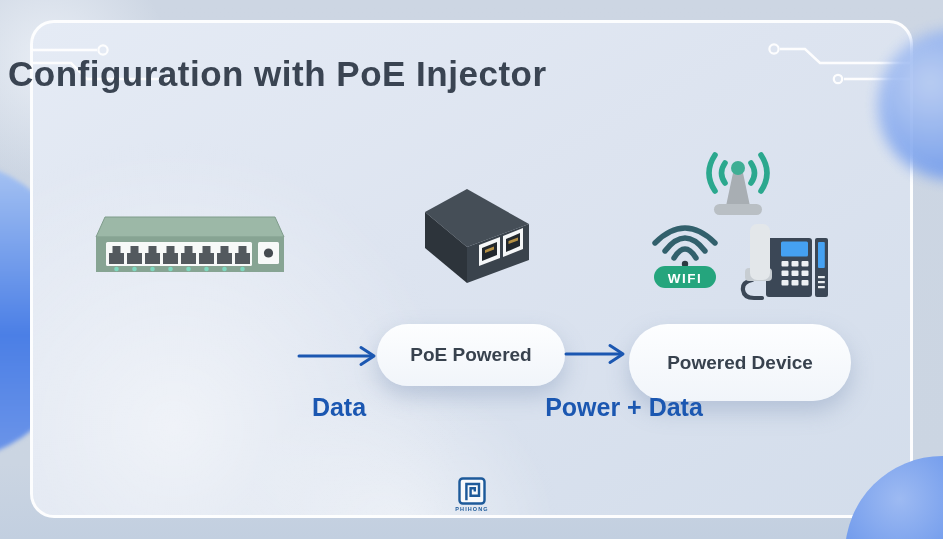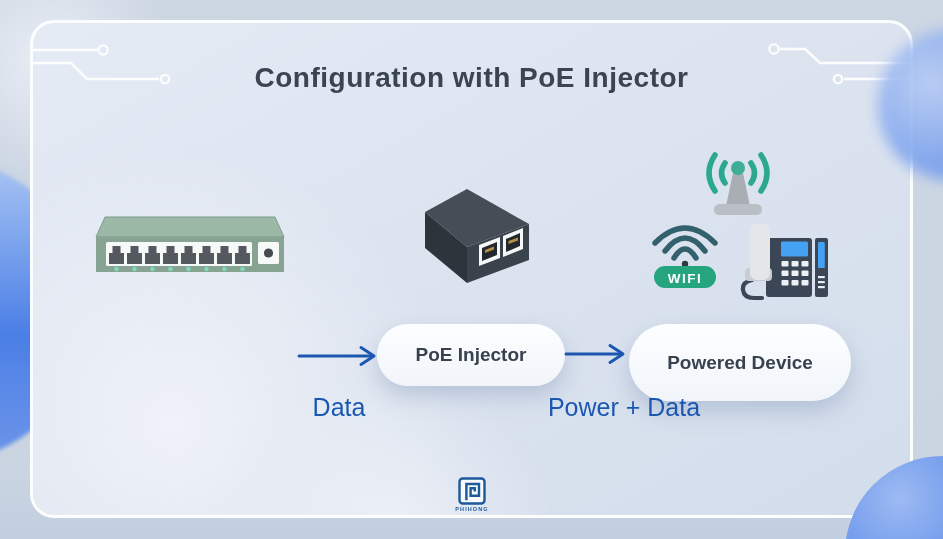--- a/index.html
+++ b/index.html
@@ -36,38 +36,38 @@
   }
   .card::after{
     content:"";position:absolute;inset:0;border-radius:20px;
     background:
       radial-gradient(circle at 16% 82%,rgba(255,255,255,.55) 0%,rgba(255,255,255,0) 34%),
       radial-gradient(circle at 42% 104%,rgba(255,255,255,.5) 0%,rgba(255,255,255,0) 22%);
     pointer-events:none;
   }
   .decor-svg,.dev-svg,.arrow-svg{position:absolute;z-index:2;}
   .title{
-    position:absolute;left:0;right:0;top:46px;z-index:2;margin:16px;
-    text-align:center;font-size:28px;font-weight:700;letter-spacing:.5px;color:#3a4452;
+    position:absolute;left:0;right:0;top:46px;z-index:2;margin:8px;
+    text-align:left;font-size:35px;font-weight:700;letter-spacing:.5px;color:#3a4452;
   }
   .pill{
     position:absolute;z-index:2;display:flex;align-items:center;justify-content:center;
     background:linear-gradient(180deg,#fdfeff 0%,#f1f5fa 100%);
     border-radius:40px;box-shadow:0 10px 22px rgba(116,138,176,.35);
   }
   .pill-label{
     font-size:19px;font-weight:700;color:#38424e;text-align:center;
     line-height:1.32;white-space:pre-line;
   }
   .pill-switch{left:80px;top:319px;width:220px;height:72px;}
   .pill-injector{left:377px;top:324px;width:188px;height:62px;}
   .pill-device{left:629px;top:324px;width:222px;height:77px;}
   .link-label{
     position:absolute;z-index:2;text-align:center;
-    font-size:25px;font-weight:400;color:#1b57b1;
+    font-size:25px;font-weight:700;color:#1b57b1;
   }
   .label-data{left:299px;top:393px;width:80px;}
   .label-powerdata{left:531px;top:393px;width:186px;}
   .logo{position:absolute;left:447px;top:477px;width:50px;z-index:2;text-align:center;line-height:0;}
   .logo-text{
     display:block;margin-top:2px;font-size:5.5px;font-weight:700;color:#1d5a9a;
     letter-spacing:1.1px;line-height:1;
   }
   svg text{font-family:"Liberation Sans","DejaVu Sans",sans-serif;}
 </style>
@@ -189,21 +189,21 @@
     <g fill="#e8ecef">
       <rect x="82" y="56" width="6.8" height="2.2"></rect>
       <rect x="82" y="61" width="6.8" height="2.2"></rect>
       <rect x="82" y="66" width="6.8" height="2.2"></rect>
     </g>
     <rect x="9" y="48" width="27" height="13" rx="4" fill="#c7cdd2"></rect>
     <rect x="14" y="4" width="20" height="56" rx="7" fill="#e3e7ea"></rect>
   </svg>
 
   <div class="pill pill-injector">
-    <span class="pill-label">PoE Injector</span>
+    <span class="pill-label">PoE Powered</span>
   </div>
   <div class="pill pill-device">
     <span class="pill-label">Powered Device</span>
   </div>
 
   <svg class="arrow-svg" style="left:296px;top:344px;" width="88" height="24" viewBox="0 0 88 24">
     <g stroke="#1b57b1" stroke-width="3" fill="none" stroke-linecap="round" stroke-linejoin="round">
       <path d="M 3 12 H 76"></path>
       <path d="M 65 3.5 L 78 12 L 65 20.5"></path>
     </g>

